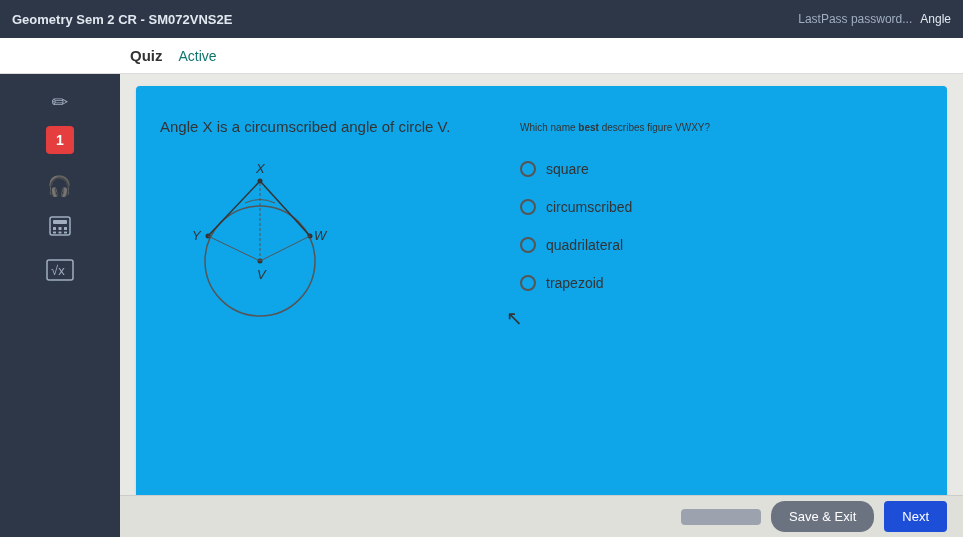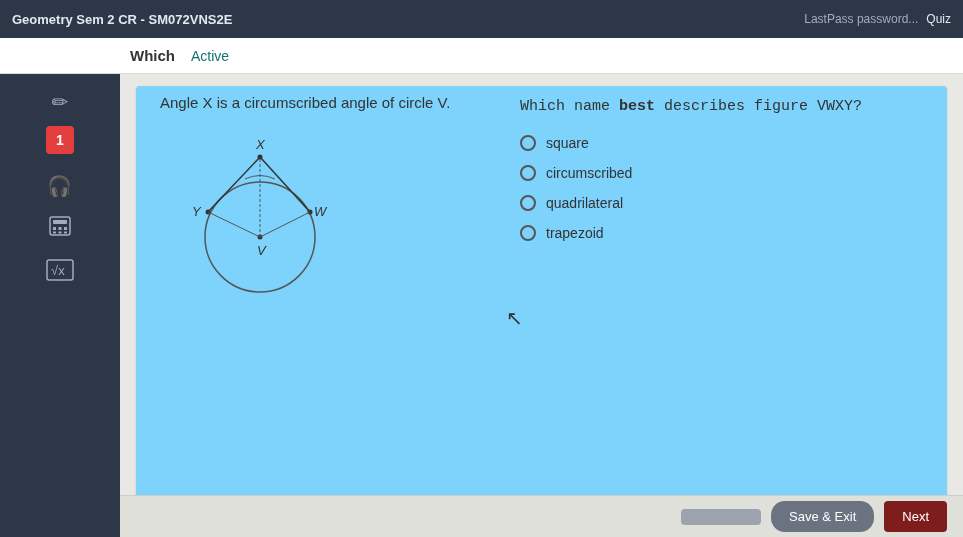--- a/index.html
+++ b/index.html
@@ -148,24 +148,24 @@
       left: 120px;
       width: calc(100% - 120px);
       height: calc(100% - 74px);
       background: #e8e8e4;
       display: flex;
       flex-direction: column;
     }
 
     
     .question-card {
-      background: #7dd3fc;
+      background: #0ea5e9;
       margin: 12px 16px;
       border-radius: 4px;
-      padding: 8px 24px;
+      padding: 32px 24px;
       flex: 1;
       position: relative;
       box-shadow: 0 1px 3px rgba(0,0,0,0.1);
     }
 
     .question-layout {
       display: flex;
       gap: 40px;
     }
 
@@ -187,42 +187,42 @@
       position: relative;
       margin-top: 8px;
     }
 
     .right-section {
       flex: 1;
       padding-top: 4px;
     }
 
     .which-question {
-      font-size: 15px;
+      font-size: 10px;
       color: #333;
       margin-bottom: 20px;
-      font-family: Liberation Mono, monospace;
     }
     .which-question strong {
       font-weight: bold;
     }
 
     .answer-options {
       display: flex;
       flex-direction: column;
       gap: 14px;
     }
 
     .answer-option {
       display: flex;
       align-items: center;
       gap: 10px;
       font-size: 14px;
       color: #333;
       cursor: pointer;
+      margin-top: 8px;
     }
 
     .radio-circle {
       width: 16px;
       height: 16px;
       border-radius: 50%;
       border: 2px solid #555;
       display: inline-block;
       flex-shrink: 0;
     }
@@ -245,21 +245,21 @@
     .btn-save {
       background: #6b7280;
       color: #fff;
       border: none;
       padding: 8px 18px;
       border-radius: 14px;
       font-size: 13px;
       cursor: pointer;
     }
     .btn-next {
-      background: #7f1d1d;
+      background: #1d4ed8;
       color: #fff;
       border: none;
       padding: 8px 18px;
       border-radius: 4px;
       font-size: 13px;
       cursor: pointer;
     }
     .btn-placeholder {
       background: #9ca3af;
       color: #fff;
@@ -280,26 +280,26 @@
       pointer-events: none;
     }
   </style>
 </head>
 <body>
 
 <div class="top-bar">
   <span class="top-bar-title">Geometry Sem 2 CR - SM072VNS2E</span>
   <div class="top-bar-right">
     <span class="lastpass-area">LastPass password...</span>
-    <button class="engli-btn">Quiz</button>
+    <button class="engli-btn">Angle</button>
   </div>
 </div>
 
 <div class="quiz-header">
-  <span class="quiz-label">Which</span>
+  <span class="quiz-label">Quiz</span>
   <span class="active-badge">Active</span>
 </div>
 
 <div class="sidebar">
   <div class="sidebar-pencil">✏</div>
   <div class="sidebar-question-num">1</div>
   <div class="sidebar-headphone">🎧</div>
   <div class="sidebar-calc">
     <svg width="22" height="20" viewBox="0 0 22 20" fill="none">
       <rect x="1" y="1" width="20" height="18" rx="2" stroke="#a0aec0" stroke-width="1.5"></rect>

